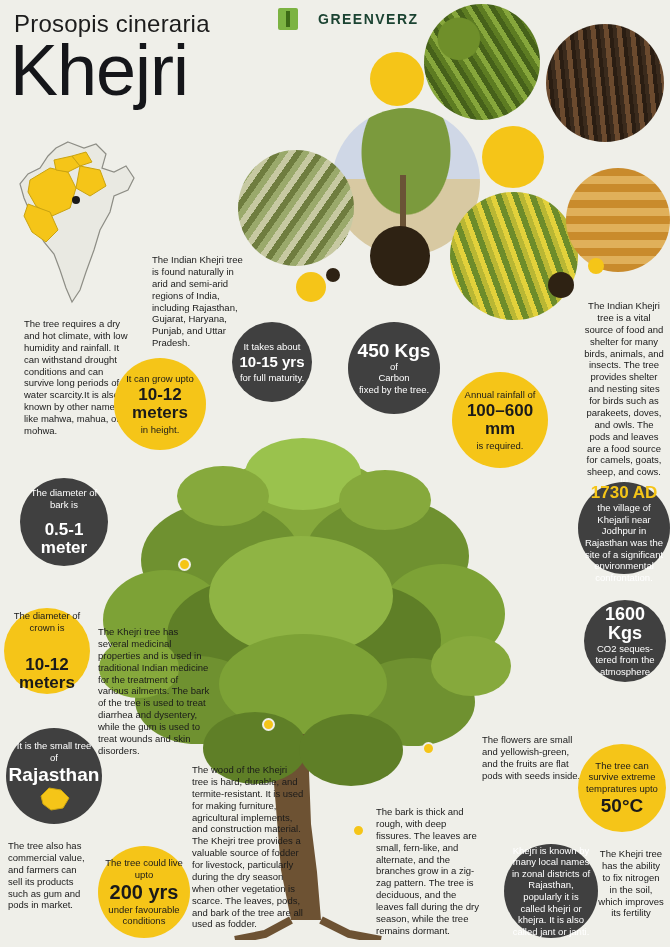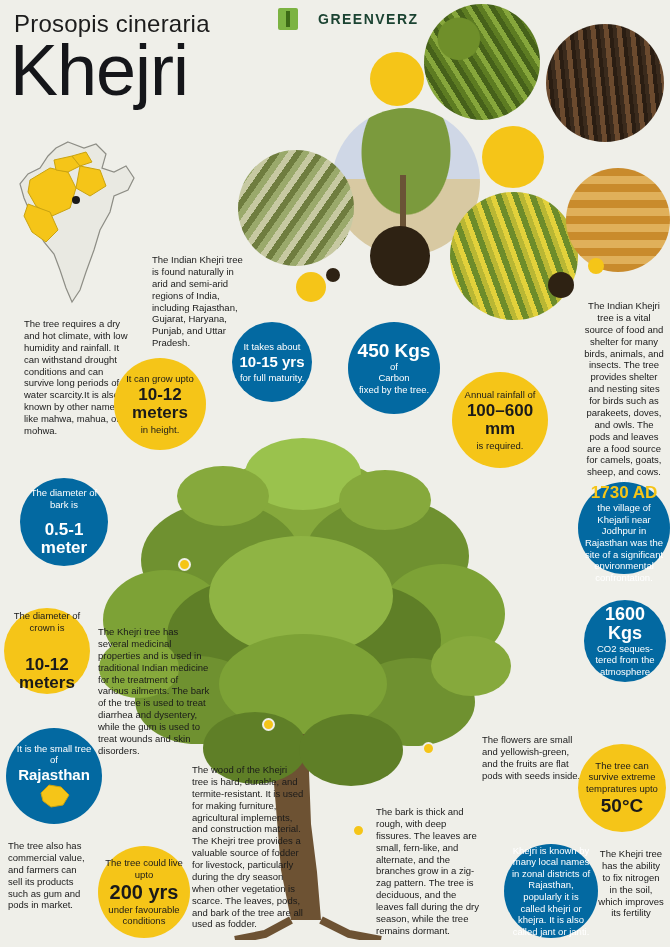--- a/index.html
+++ b/index.html
@@ -85,21 +85,21 @@
   
   .tree-art { position: absolute; left: 95px; top: 400px; width: 420px; height: 540px; }
 
   
   .bub {
     position: absolute; border-radius: 50%;
     display: flex; flex-direction: column; align-items: center;
     justify-content: center; text-align: center;
     padding: 6px;
   }
-  .bub.dark { background: #0369a1; color: #fff; }
+  .bub.dark { background: #404040; color: #fff; }
   .bub.yellow { background: #f5c518; color: #1a1a1a; }
   .bub .small { font-size: 9.5px; line-height: 1.22; }
   .bub .big { font-weight: bold; line-height: 1.05; }
 
   .txtblock {
     position: absolute; font-size: 9.5px; line-height: 1.25; color: #1a1a1a;
   }
   .txtblock.center { text-align: center; }
 
   .dot { position: absolute; width: 13px; height: 13px; border-radius: 50%;
@@ -233,21 +233,21 @@
 
   <div class="bub dark" style="left:584px;top:600px;width:82px;height:82px;">
     <span class="big" style="font-size:18px;">1600 Kgs</span>
     <span class="small">CO2 seques-tered from the atmosphere</span>
   </div>
 
   <div class="txtblock" style="left:98px;top:626px;width:112px;">The Khejri tree has several medicinal properties and is used in traditional Indian medicine for the treatment of various ailments. The bark of the tree is used to treat diarrhea and dysentery, while the gum is used to treat wounds and skin disorders.</div>
 
   <div class="bub dark" style="left:6px;top:728px;width:96px;height:96px;">
     <span class="small">It is the small tree of</span>
-    <span class="big" style="font-size:15px;margin:1px 8px;">Rajasthan</span>
+    <span class="big" style="font-size:19px;margin:1px 8px;">Rajasthan</span>
     <svg width="34" height="26" viewBox="0 0 34 26" aria-hidden="true">
       <path d="M4 10 L12 2 L24 4 L32 12 L26 22 L14 24 L6 18 Z" fill="#f5c518" stroke="#c9a310"></path>
     </svg>
   </div>
 
   <div class="txtblock" style="left:482px;top:734px;width:100px;">The flowers are small and yellowish-green, and the fruits are flat pods with seeds inside.</div>
 
   <div class="bub yellow" style="left:578px;top:744px;width:88px;height:88px;">
     <span class="small">The tree can survive extreme tempratures upto</span>
     <span class="big" style="font-size:19px;margin-top:2px;">50°C</span>

